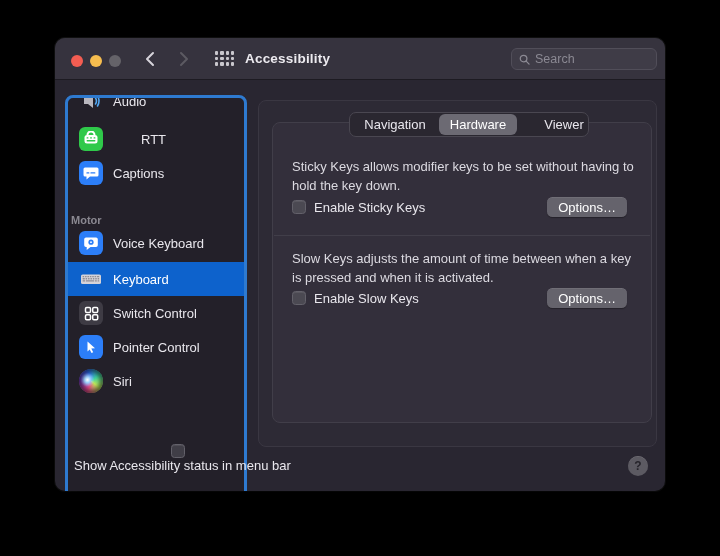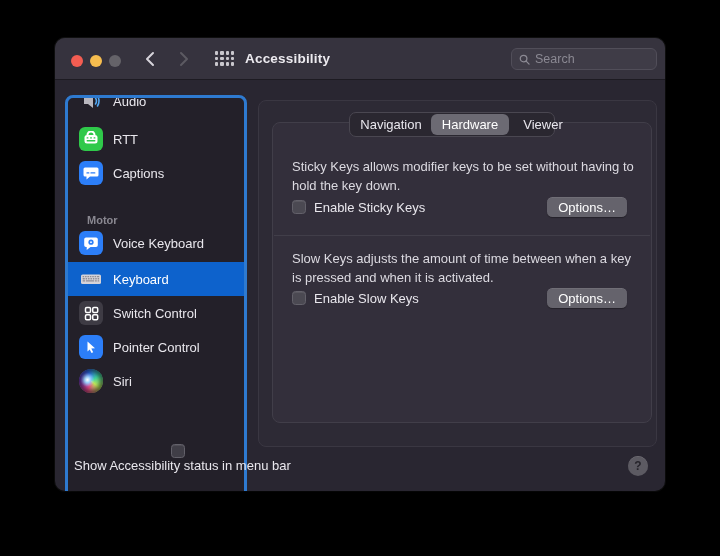--- a/index.html
+++ b/index.html
@@ -38,36 +38,36 @@
   
   .sidebar { position:absolute; left:10px; top:57px; width:182px; height:440px;
              border:3px solid #2e7ad0; border-radius:8px; background:#232029; overflow:hidden; }
   .side-list { position:absolute; inset:0; }
   .row { height:34px; display:flex; align-items:center; padding-left:11px; }
   .row .ic { width:24px; height:24px; flex:0 0 auto; margin-right:10px;
              display:flex; align-items:center; justify-content:center; }
   .row .lbl { font-size:13px; color:#e9e7ed; }
   .row.selected { background:#0d62cc; }
   .row.selected .lbl { color:#ffffff; }
-  .sec-head { height:20px; display:flex; align-items:flex-end; padding-left:19px;
+  .sec-head { height:20px; display:flex; align-items:flex-end; padding-left:3px;
               font-size:11px; font-weight:bold; color:#8a8891; }
   .badge { width:24px; height:24px; border-radius:6px; display:flex; align-items:center; justify-content:center; }
 
   
   .outer-box { position:absolute; left:203px; top:62px; width:399px; height:347px;
                border:1px solid #3a3742; border-radius:8px; background:#2d2a35; }
   .tab-box { position:absolute; left:217px; top:84px; width:380px; height:301px;
              border:1px solid #413e49; border-radius:8px; background:#332f3b; }
   .segments { position:absolute; left:294px; top:74px; height:25px; display:flex;
               background:#2a2730; border:1px solid #4a4751; border-radius:7px; padding:1px; }
   .seg { border:none; background:transparent; color:#e9e7ee; font-size:13px; font-family:inherit;
          border-radius:6px; padding:0 0; display:flex; align-items:center; justify-content:center; cursor:default; }
-  .seg.nav { width:80px; }
+  .seg.nav { width:88px; }
   .seg.hw  { width:78px; }
-  .seg.view{ width:44px;padding-left:24px; }
+  .seg.view{ width:70px;padding-left:24px; }
   .seg.selected { background:#6c6a73; color:#ffffff; }
 
   .desc { position:absolute; left:19px; width:344px; font-size:13px; line-height:19px; color:#dcdae1; }
   .ctl-row { position:absolute; left:19px; right:24px; height:22px; display:flex; align-items:center; }
   .checkbox { width:14px; height:14px; border-radius:3.5px; background:#4b4952;
               border:1px solid #63616a; box-shadow:inset 0 1px 0 rgba(255,255,255,.08); flex:0 0 auto; }
   .cb-label { font-size:13px; color:#e9e7ed; margin-left:8px; }
   .spacer { flex:1; }
   .options-btn { min-width:72px; height:20px; border:none; border-radius:5.5px; background:#65636c;
                  color:#ffffff; font-size:13px; font-family:inherit; padding:0 11px;
@@ -136,21 +136,21 @@
         <div class="row" style="margin-top:-14px;">
           <span class="ic">
             <svg width="22" height="22" viewBox="0 0 22 22">
               <path d="M4 8 h4 l5 -4 v14 l-5 -4 h-4 z" fill="#b9b7be"></path>
               <path d="M15.5 8 q2 3 0 6 M17.5 6 q3 5 0 10" stroke="#52a7f2" stroke-width="1.6" fill="none" stroke-linecap="round"></path>
             </svg>
           </span>
           <span class="lbl">Audio</span>
         </div>
 
-        <div class="row" style="margin-top:4px;">
+        <div class="row" style="margin-top:4px;gap:28px;">
           <span class="ic">
             <span class="badge" style="background:#2fc94a;">
               <svg width="16" height="16" viewBox="0 0 16 16">
                 <rect x="1.5" y="4" width="13" height="8.5" rx="2.5" fill="#ffffff"></rect>
                 <path d="M4.5 4 a3.5 3.5 0 0 1 7 0" fill="none" stroke="#ffffff" stroke-width="2"></path>
                 <g fill="#2fc94a">
                   <rect x="3.6" y="6.2" width="1.8" height="1.4" rx="0.4"></rect>
                     <rect x="7.1" y="6.2" width="1.8" height="1.4" rx="0.4"></rect>
                     <rect x="10.6" y="6.2" width="1.8" height="1.4" rx="0.4"></rect>
                   <rect x="3.6" y="9" width="8.8" height="1.4" rx="0.4"></rect>

